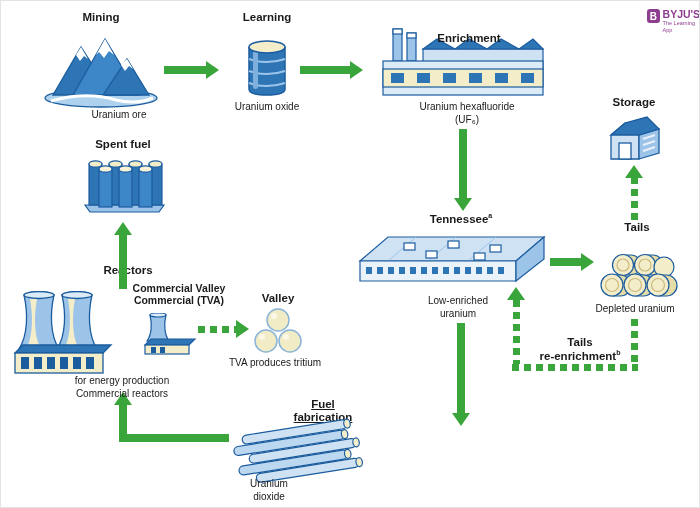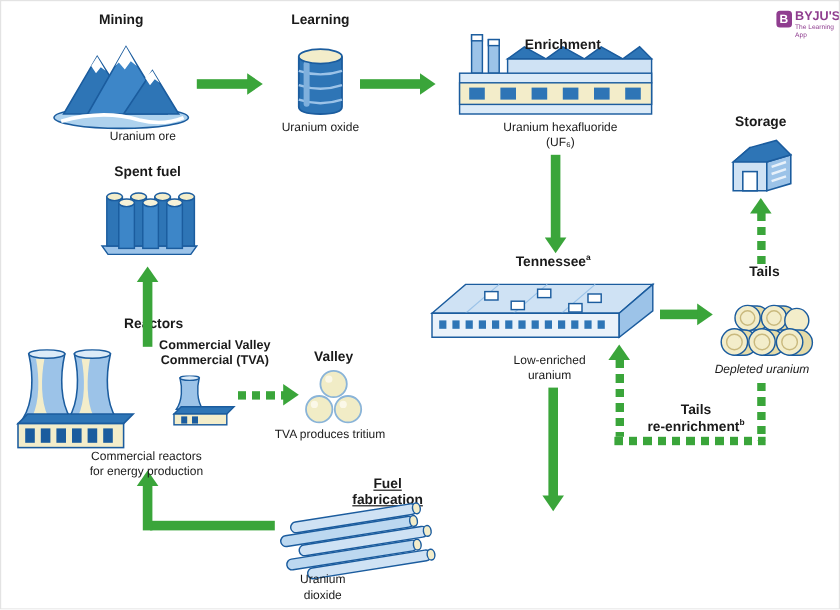--- a/index.html
+++ b/index.html
@@ -180,21 +180,21 @@
         <circle cx="17" cy="48" r="6.5" fill="none" stroke="#c9b97e"></circle>
         <rect x="31" y="38" width="28" height="21" rx="10.5" fill="#e6dca8"></rect>
         <circle cx="40" cy="48" r="11" fill="#f3edca"></circle>
         <circle cx="40" cy="48" r="6.5" fill="none" stroke="#c9b97e"></circle>
         <rect x="54" y="38" width="28" height="21" rx="10.5" fill="#e6dca8"></rect>
         <circle cx="63" cy="48" r="11" fill="#f3edca"></circle>
         <circle cx="63" cy="48" r="6.5" fill="none" stroke="#c9b97e"></circle>
       </g>
     </svg>
   </div>
-  <div class="caption" style="left:584px;top:302px;width:100px;font-style:italic;">Depleted uranium</div>
+  <div class="caption" style="left:584px;top:302px;width:100px;">Depleted uranium</div>
 
   <div class="head head-up" style="left:624px;top:164px;"></div>
   <div class="dash-v" style="left:630px;top:176px;height:44px;"></div>
 
   <div class="dash-v" style="left:630px;top:318px;height:48px;"></div>
   <div class="dash-h" style="left:511px;top:363px;width:126px;"></div>
   <div class="dash-v" style="left:512px;top:299px;height:64px;"></div>
   <div class="head head-up" style="left:506px;top:286px;"></div>
   <div class="title" style="left:524px;top:335px;width:110px;">
     <div>Tails</div>
@@ -248,22 +248,22 @@
         <rect x="8" y="66" width="8" height="12" fill="#1b5c9e" stroke="none"></rect>
         <rect x="21" y="66" width="8" height="12" fill="#1b5c9e" stroke="none"></rect>
         <rect x="34" y="66" width="8" height="12" fill="#1b5c9e" stroke="none"></rect>
         <rect x="47" y="66" width="8" height="12" fill="#1b5c9e" stroke="none"></rect>
         <rect x="60" y="66" width="8" height="12" fill="#1b5c9e" stroke="none"></rect>
         <rect x="73" y="66" width="8" height="12" fill="#1b5c9e" stroke="none"></rect>
       </g>
     </svg>
   </div>
   <div class="caption" style="left:60px;top:374px;width:122px;">
+    <div>for energy production</div>
     <div>Commercial reactors</div>
-    <div>for energy production</div>
   </div>
 
   <div class="shaft-v" style="left:118px;top:232px;height:56px;"></div>
   <div class="head head-up" style="left:113px;top:221px;"></div>
 
   <div class="title" style="left:77px;top:137px;width:90px;">Spent fuel</div>
   <div class="icon" style="left:76px;top:155px;width:95px;height:58px;">
     <svg viewBox="0 0 95 58">
       <g stroke="#1b5c9e" stroke-width="1.2">
         <path d="M8 49 L87 49 L82 56 L13 56 Z" fill="#9cc3e8"></path>

